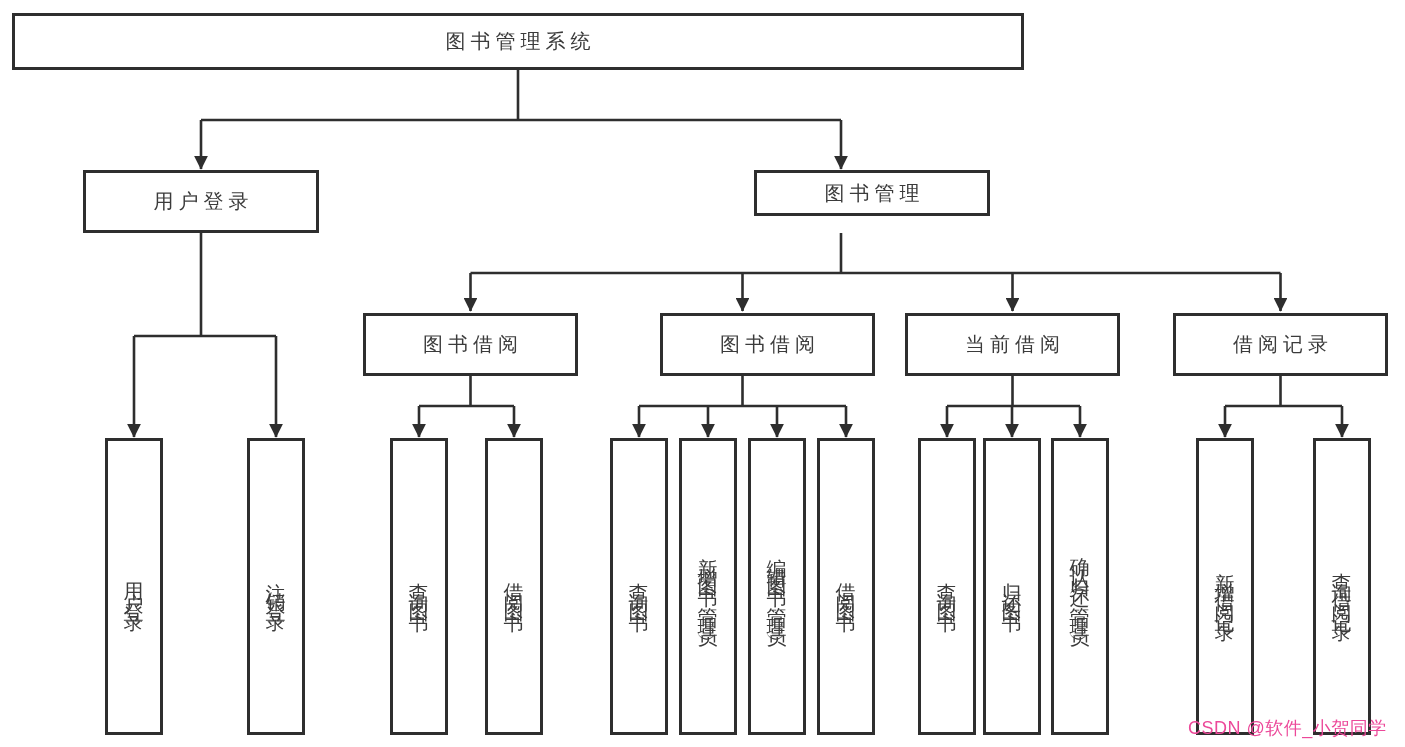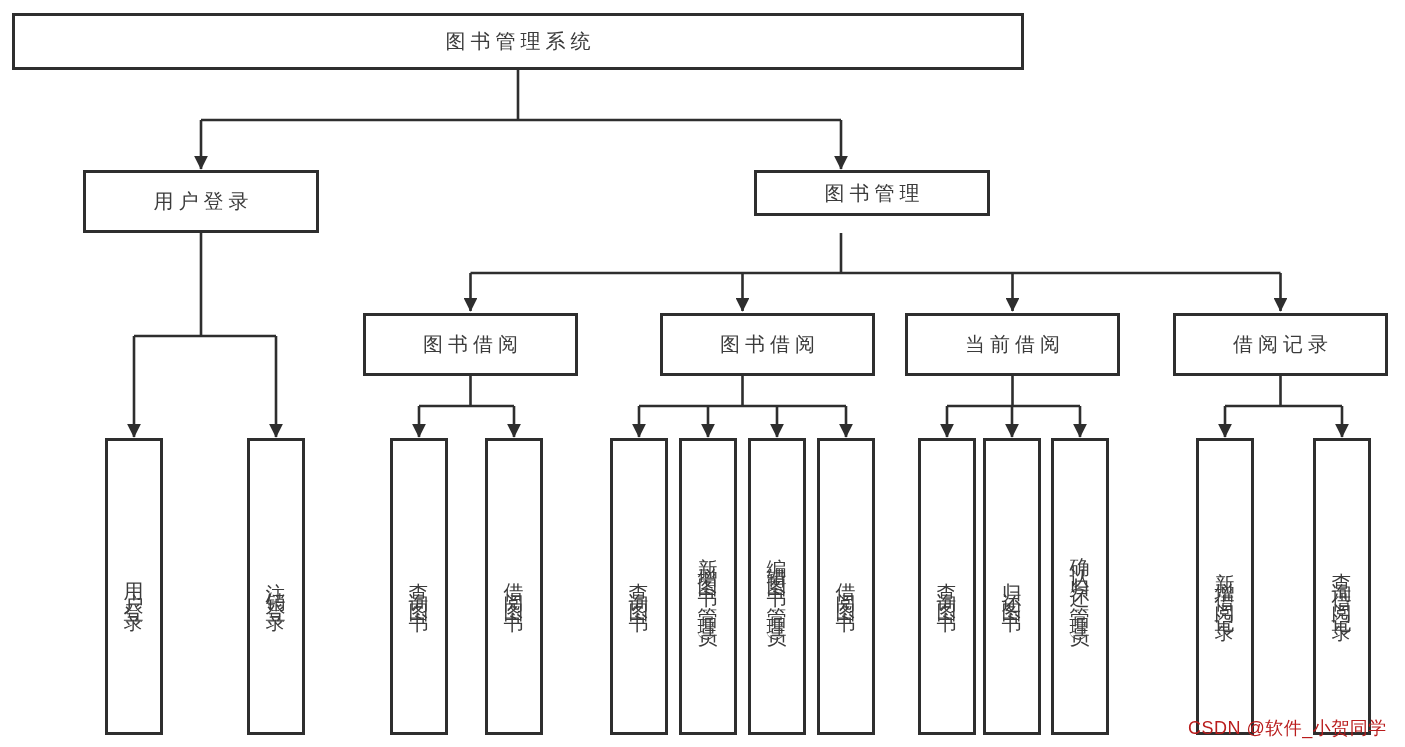--- a/index.html
+++ b/index.html
@@ -65,21 +65,21 @@
   .n-leaf-cb-1 { left: 983px; }
   .n-leaf-cb-2 { left: 1051px; }
   .n-leaf-rec-0 { left: 1196px; }
   .n-leaf-rec-1 { left: 1313px; }
   #watermark {
     position: absolute;
     left: 1188px;
     top: 716px;
     font-size: 18px;
     letter-spacing: 0.5px;
-    color: #b91c1c;
+    color: #ec4899;
     white-space: nowrap;
     z-index: 5;
   }
 </style>
 </head>
 <body>
 
 <div id="stage">
 
   <svg id="connectors" viewBox="0 0 1405 747" xmlns="http://www.w3.org/2000/svg">

